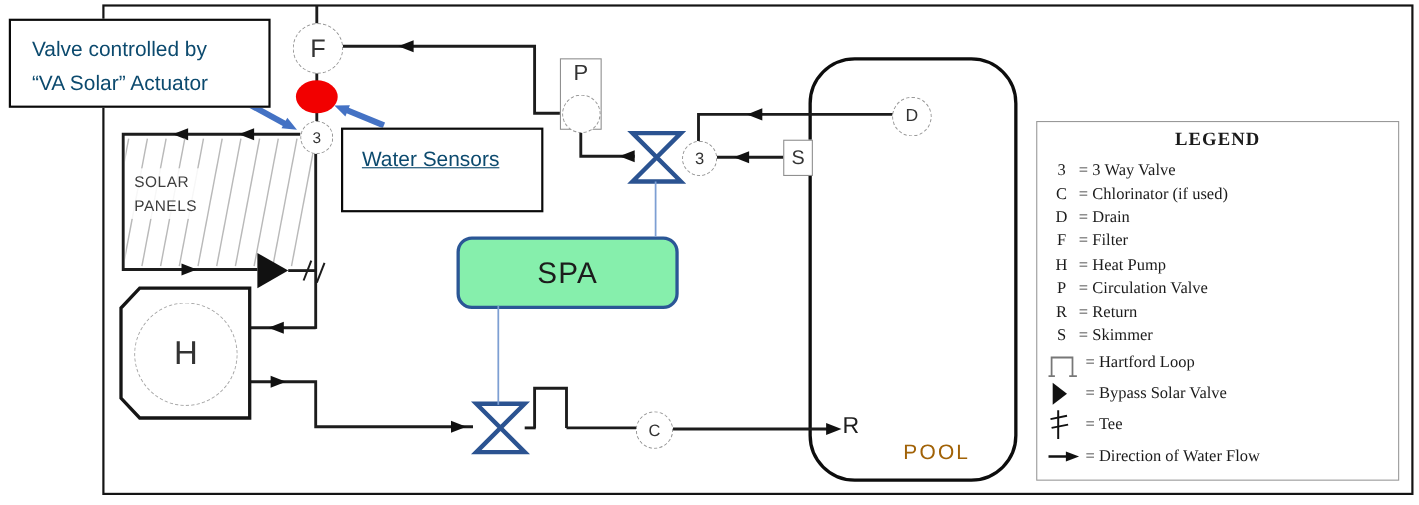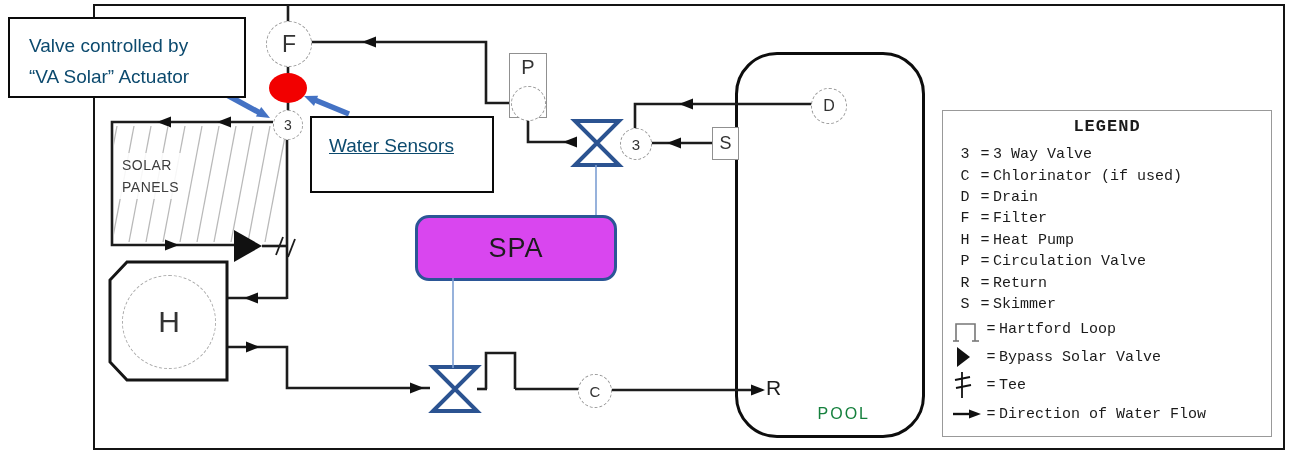--- a/index.html
+++ b/index.html
@@ -1,38 +1,38 @@
 <!DOCTYPE html>
 <html><head>
 <meta charset="utf-8">
 <style>
   html,body{margin:0;padding:0;background:#fff;}
   #stage{position:relative;width:1290px;height:459px;background:#fff;overflow:hidden;
          font-family:"Liberation Sans",sans-serif;}
   .abs{position:absolute;}
   #outer-border{left:93px;top:4px;width:1188px;height:442px;border:2.5px solid #141414;z-index:1;}
   #pool-box{left:735px;top:52px;width:184px;height:380px;border:3px solid #0d0d0d;border-radius:42px;z-index:1;}
-  #pool-label{right:52px;bottom:12px;font-size:16px;letter-spacing:2px;color:#15803d;}
+  #pool-label{right:40px;bottom:12px;font-size:19px;letter-spacing:2px;color:#a16207;}
   #spa-box{left:415px;top:215px;width:196px;height:60px;border:3.5px solid #2b5696;border-radius:14px;
-           display:flex;align-items:center;justify-content:center;z-index:2;background:#d946ef;}
+           display:flex;align-items:center;justify-content:center;z-index:2;background:#86efac;}
   #spa-label{font-size:27px;color:#1c1c1c;letter-spacing:1px;}
   svg.layer{left:0;top:0;z-index:3;pointer-events:none;}
   .node{position:absolute;border:1.6px dashed #9a9a9a;border-radius:50%;background:#fff;
         display:flex;align-items:center;justify-content:center;color:#333;z-index:4;}
   .sqbox{position:absolute;border:1.6px solid #909090;background:#fff;display:flex;
         justify-content:center;color:#333;z-index:4;background:#fff;}
   #solar-label{left:119px;top:153px;z-index:4;font-size:14px;line-height:22px;color:#3d3d3d;
         letter-spacing:.5px;background:rgba(255,255,255,.88);padding:1px 3px;}
   #return-label{left:766px;top:376px;font-size:21px;color:#1d1d1d;z-index:4;}
   .note{position:absolute;background:#fff;border:2.2px solid #0a0a0a;z-index:6;
         font-size:19px;line-height:31px;color:#0c4a6e;}
   #note-valve{left:8px;top:17px;width:238px;height:81px;padding:11px 0 0 19px;box-sizing:border-box;}
   #note-sensor{left:310px;top:116px;width:184px;height:77px;padding:12px 0 0 17px;box-sizing:border-box;text-decoration:underline;}
   #legend{left:942px;top:110px;width:330px;height:327px;border:1.5px solid #999;background:#fff;
-          z-index:2;font-family:Liberation Mono, monospace;color:#1b1b1b;box-sizing:border-box;padding-top:6px;}
+          z-index:2;font-family:Liberation Serif, serif;color:#1b1b1b;box-sizing:border-box;padding-top:6px;}
   #legend-title{text-align:center;font-size:17px;font-weight:600;letter-spacing:1px;margin-bottom:8px;}
   .lrow{display:flex;align-items:center;height:21.4px;padding-left:10px;font-size:15px;}
   .lrow.symrow{height:28px;}
   .lrow.flowrow{height:30px;}
   .lsym{width:24px;text-align:center;flex:none;}
   .licon{width:30px;flex:none;display:flex;align-items:center;}
   .leq{width:16px;text-align:center;flex:none;}
 </style>
 </head>
 <body>

